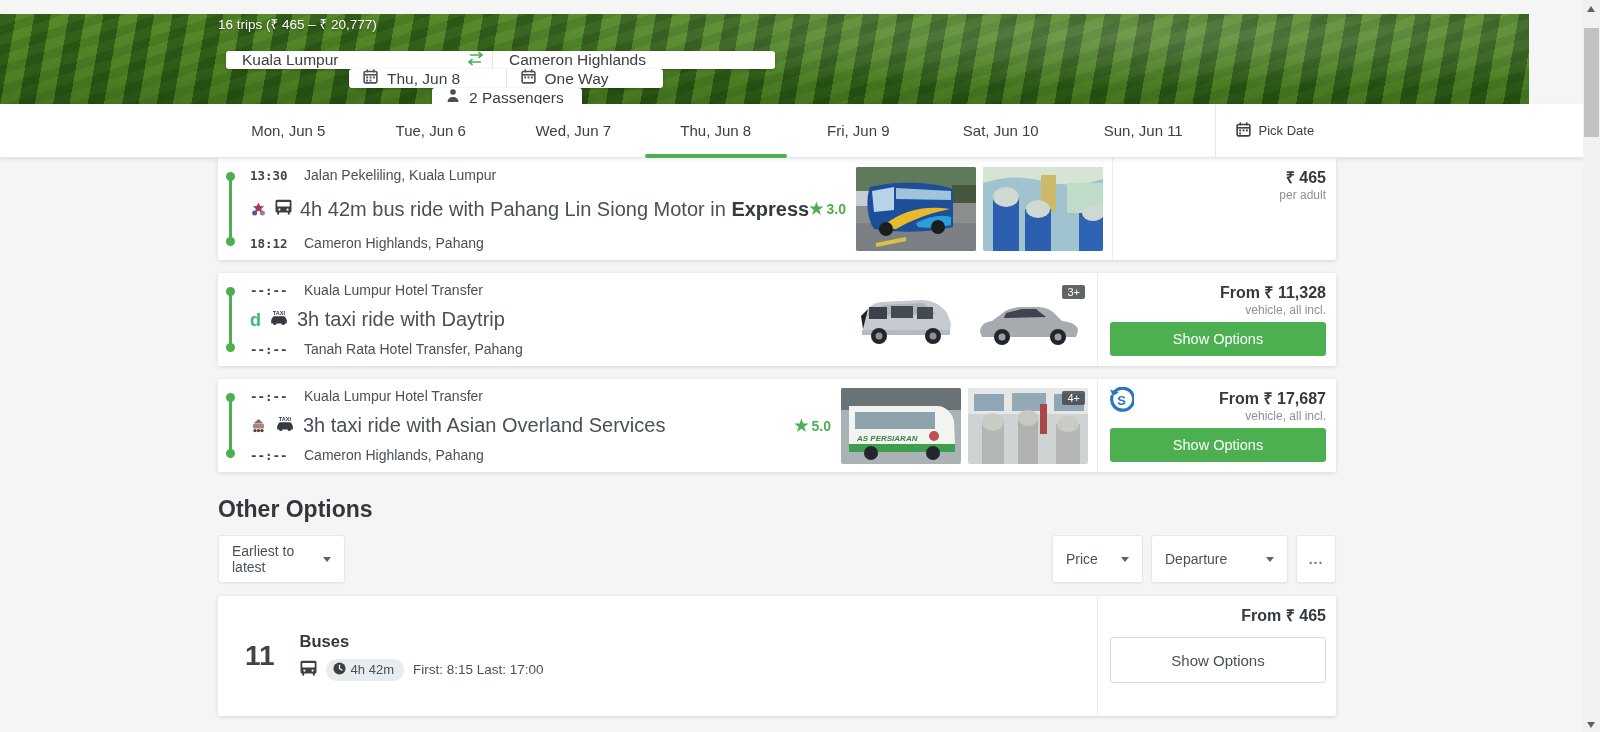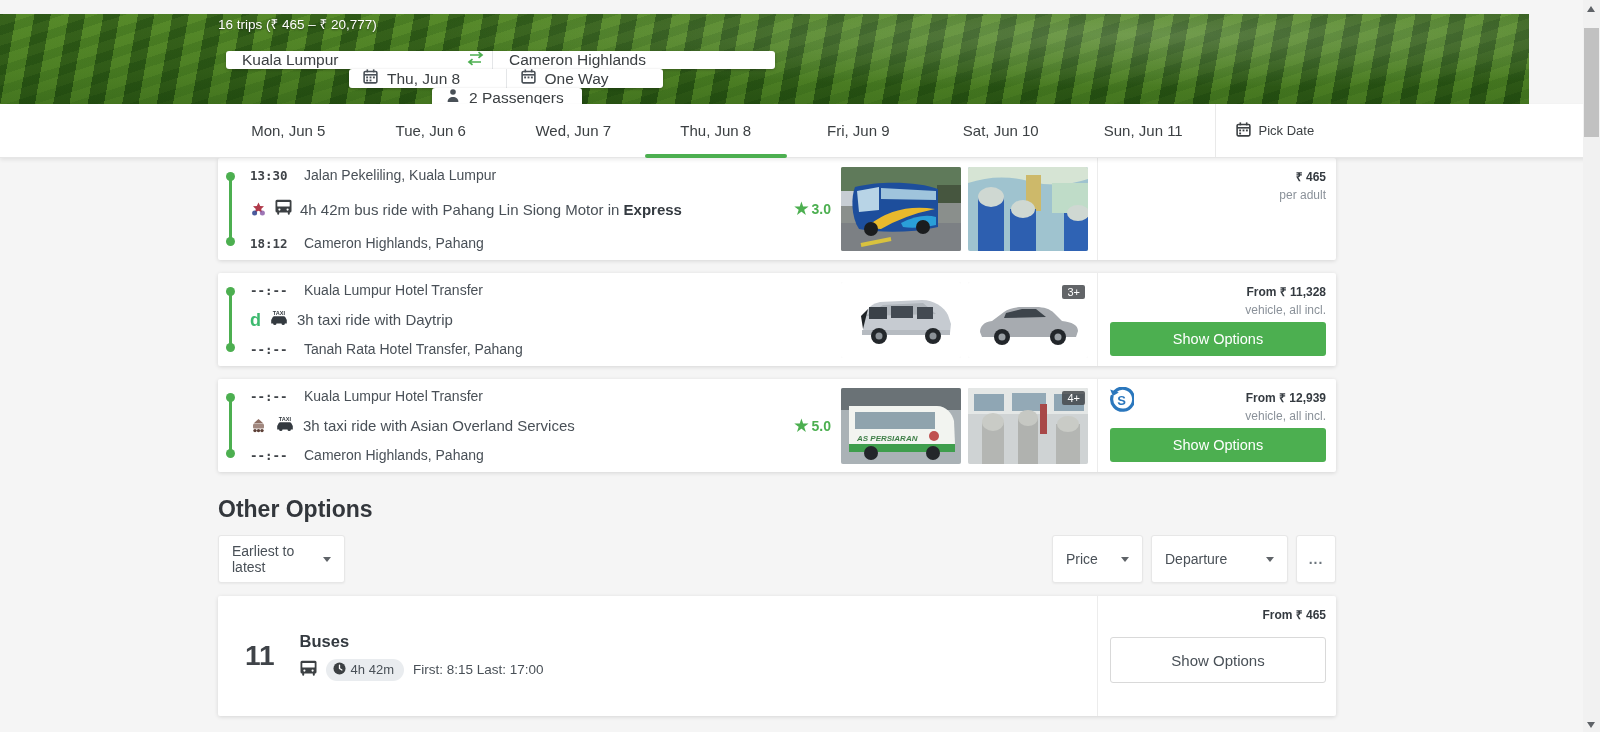--- a/index.html
+++ b/index.html
@@ -43,37 +43,37 @@
   .card.c1 { height:102px; }
   .card.c2, .card.c3 { height:93px; }
 
   .route { position:relative; padding:9px 0 9px 32px; flex:0 1 auto; height:100%; display:flex; flex-direction:column; justify-content:space-between; }
   .tl-line { position:absolute; left:11px; top:19px; bottom:19px; width:3px; background:#4caf50; border-radius:2px; }
   .tl-dot { position:absolute; left:8px; width:9px; height:9px; border-radius:50%; background:#4caf50; }
   .tl-dot.top { top:14px; } .tl-dot.bot { bottom:14px; }
   .rrow { display:flex; align-items:center; gap:8px; white-space:nowrap; }
   .time { font-family:"DejaVu Sans Mono", monospace; font-weight:700; font-size:12.5px; color:#3f4348; width:46px; }
   .place { font-size:14px; color:#495057; }
-  .desc { font-size:15px; color:#495057; }
+  .desc { font-size:20px; color:#495057; }
   .desc b { color:#343a40; }
   .oplogo { display:flex; align-items:center; }
   .d-letter { color:#3dba6f; font-weight:700; font-size:18px; line-height:14px; }
 
   .rating { margin-left:auto; display:flex; align-items:center; gap:3px; color:#4caf50; font-weight:700; font-size:14px; padding-right:10px; }
   .star-icon::before { content:"★"; font-size:16px; line-height:1; }
   .spacer-auto { margin-left:auto; }
 
   .thumbs { display:flex; gap:7px; margin-right:9px; }
   .thumb { width:120px; border-radius:2px; overflow:hidden; position:relative; background:#eee; }
   .c1 .thumb { height:84px; } .c2 .thumb, .c3 .thumb { height:76px; }
   .thumb svg { display:block; width:100%; height:100%; }
   .cap-badge { position:absolute; top:3px; right:3px; background:rgba(70,74,78,.85); color:#fff; font-size:11px; padding:1px 5px; border-radius:2px; }
 
   .panel { width:239px; height:100%; border-left:1px solid #ececec; padding:10px 10px 10px 12px; display:flex; flex-direction:column; position:relative; }
-  .price { text-align:right; font-size:12px; font-weight:700; color:#343a40; line-height:19px; }
+  .price { text-align:right; font-size:16px; font-weight:700; color:#343a40; line-height:19px; }
   .price-note { text-align:right; font-size:12px; color:#8a9199; margin-top:1px; }
   .cta-green { margin-top:auto; height:34px; border:none; border-radius:3px; background:#4caf50; color:#fff; font-size:14.5px; cursor:pointer; font-family:"Liberation Sans",sans-serif; }
   .blue-badge { position:absolute; left:10px; top:8px; }
 
   
   .filter-row { display:flex; align-items:center; margin-top:2px; }
   .chip { background:#fff; border:1px solid #e7e7e7; border-radius:3px; height:48px; display:flex; align-items:center; justify-content:space-between; padding:0 13px; font-size:14px; color:#495057; cursor:pointer; box-shadow:0 1px 2px rgba(0,0,0,.05); }
   .chip .caret { margin-left:14px; }
   .caret { width:0; height:0; border-left:4.5px solid transparent; border-right:4.5px solid transparent; border-top:5px solid #5f6368; }
   .sort-chip { width:127px; }
@@ -434,21 +434,21 @@
     </div>
 
     <div class="panel">
       <span class="blue-badge">
         <svg width="26" height="26" viewBox="0 0 26 26">
           <path d="M7 4.3 A11 11 0 1 1 4 9.5" fill="none" stroke="#2b77bd" stroke-width="3.2" stroke-linecap="round"></path>
           <path d="M2.2 2.6 l2.6 6.4 6-3.4z" fill="#2b77bd"></path>
           <text x="13.5" y="18" text-anchor="middle" font-size="13" font-weight="bold" fill="#2b77bd" font-family="sans-serif">S</text>
         </svg>
       </span>
-      <div class="price">From ₹ 12,939</div>
+      <div class="price">From ₹ 17,687</div>
       <div class="price-note">vehicle, all incl.</div>
       <button class="cta-green">Show Options</button>
     </div>
   </div>
 
   <div class="section-h" style="margin-top:24px;">Other Options</div>
 
   <div class="filter-row">
     <div class="chip sort-chip">
       <span>Earliest to latest</span>

